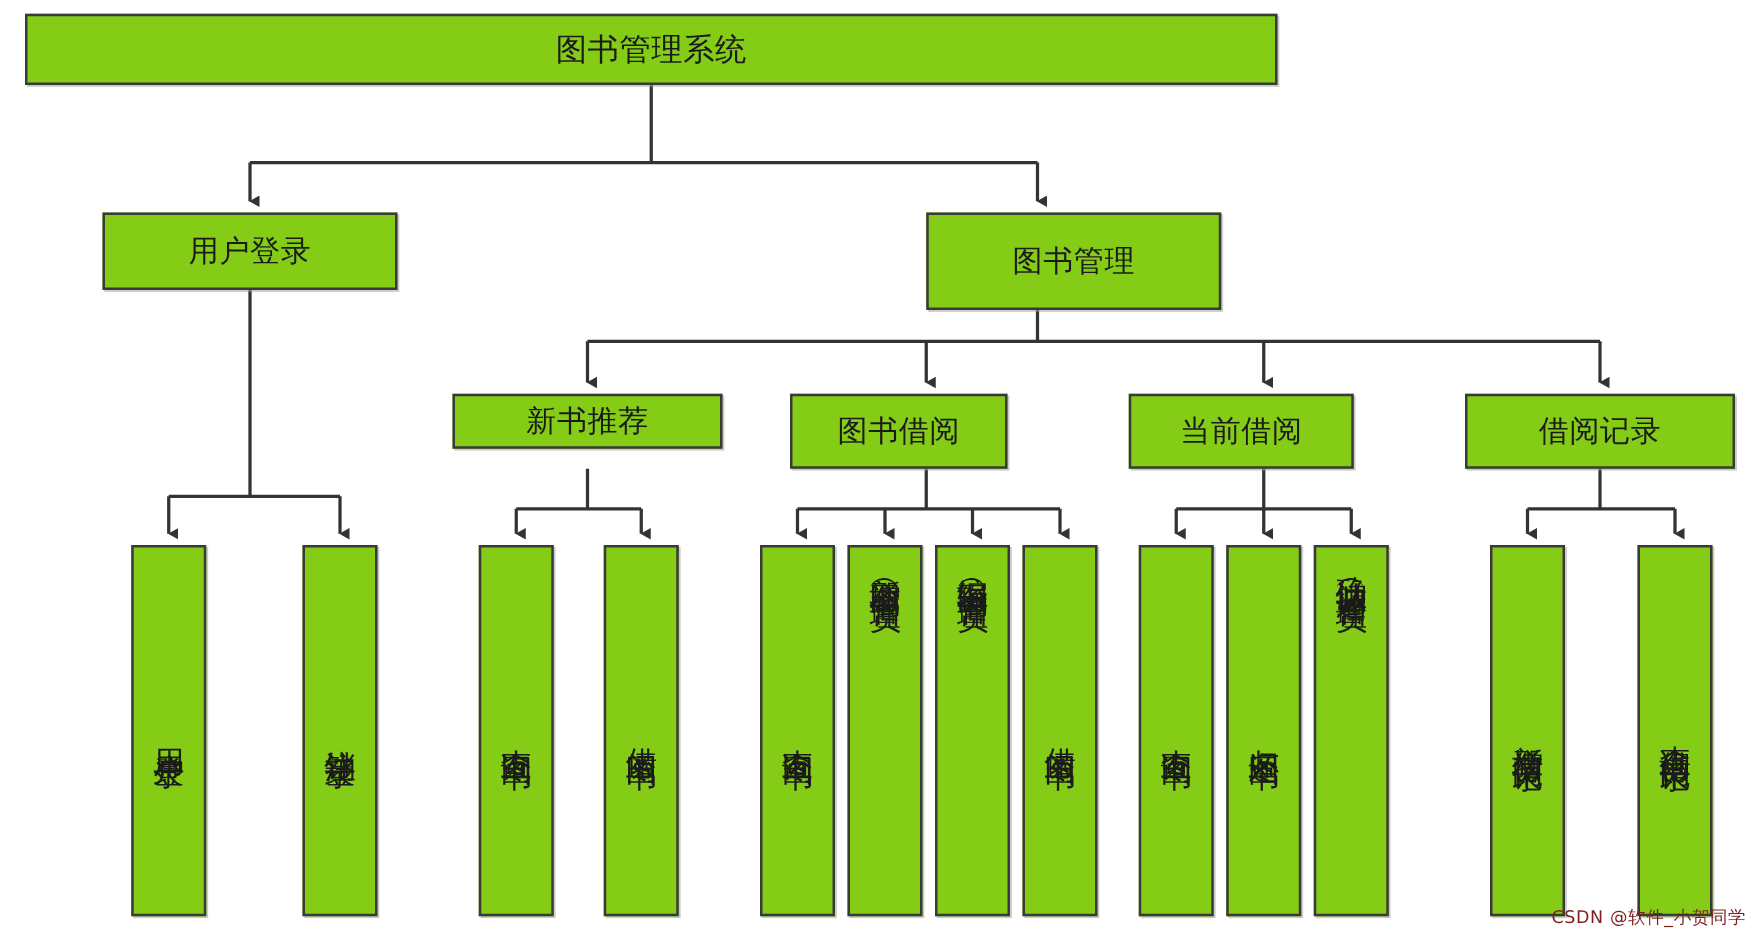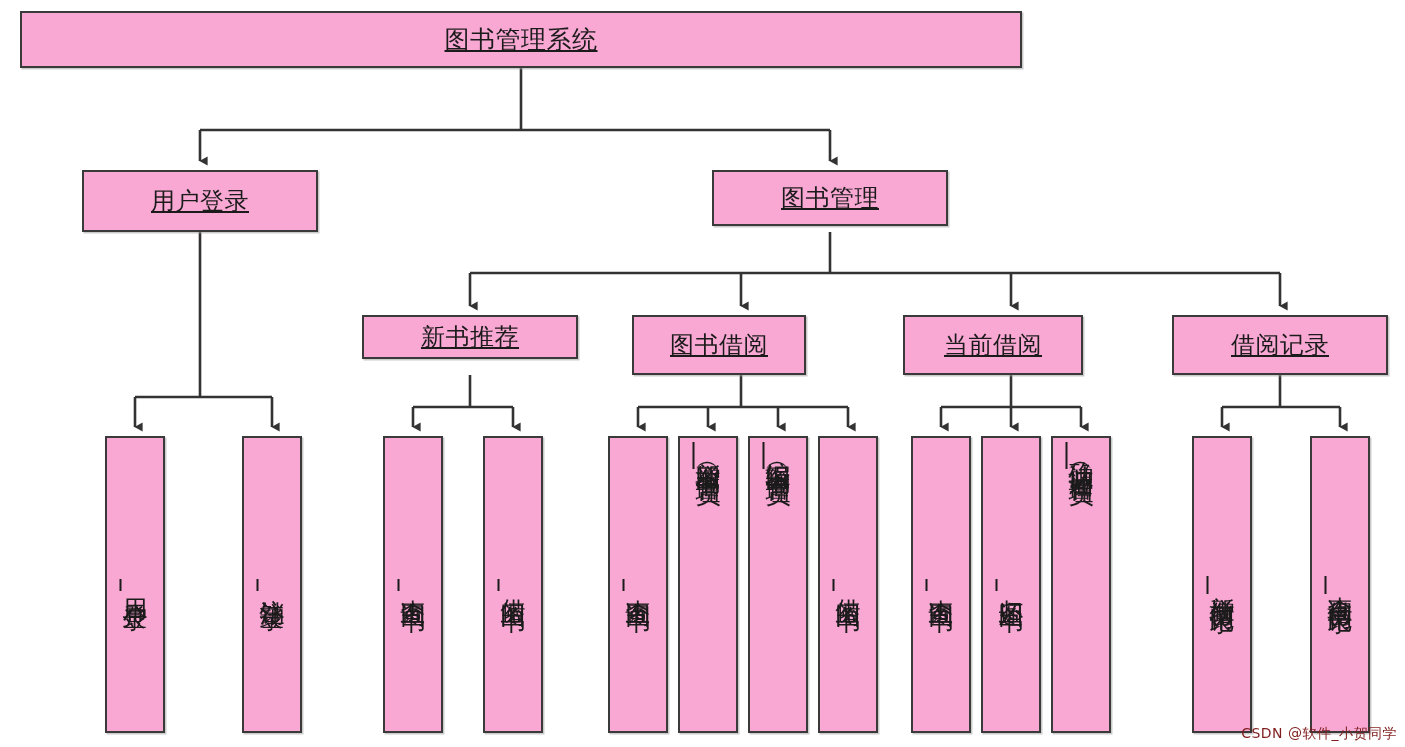--- a/index.html
+++ b/index.html
@@ -12,28 +12,27 @@
     position:relative;
   }
   #canvas{position:relative;width:1405px;height:747px;}
 
   
   #wires{position:absolute;left:0;top:0;width:1405px;height:747px;}
 
   .node{
     position:absolute;
     box-sizing:border-box;
-    background:#f9a8d4;
+    background:#84cc16;
     border:2.5px solid #3a3a3a;
     box-shadow:1.5px 1.5px 0 rgba(160,160,160,0.55);
     display:flex;
     align-items:center;
     justify-content:center;
     color:#1b1b1b;
-    text-decoration:underline;
   }
   .node .label{
     display:block;
     text-align:center;
     line-height:1.18;
     letter-spacing:0.5px;
     white-space:pre-line;
   }
 
   
@@ -122,21 +121,21 @@
   </svg>
 
   <div class="node h root" style="left:20px;top:11px;width:1002px;height:57px;">
     <span class="label">图书管理系统</span>
   </div>
 
   <div class="node h" style="left:82px;top:170px;width:236px;height:62px;">
     <span class="label">用户登录</span>
   </div>
 
-  <div class="node h" style="left:712px;top:170px;width:236px;height:56px;">
+  <div class="node h" style="left:741px;top:170px;width:236px;height:78px;">
     <span class="label">图书管理</span>
   </div>
 
   <div class="node h" style="left:362px;top:315px;width:216px;height:44px;">
     <span class="label">新书推荐</span>
   </div>
 
   <div class="node h" style="left:632px;top:315px;width:174px;height:60px;">
     <span class="label">图书借阅</span>
   </div>

